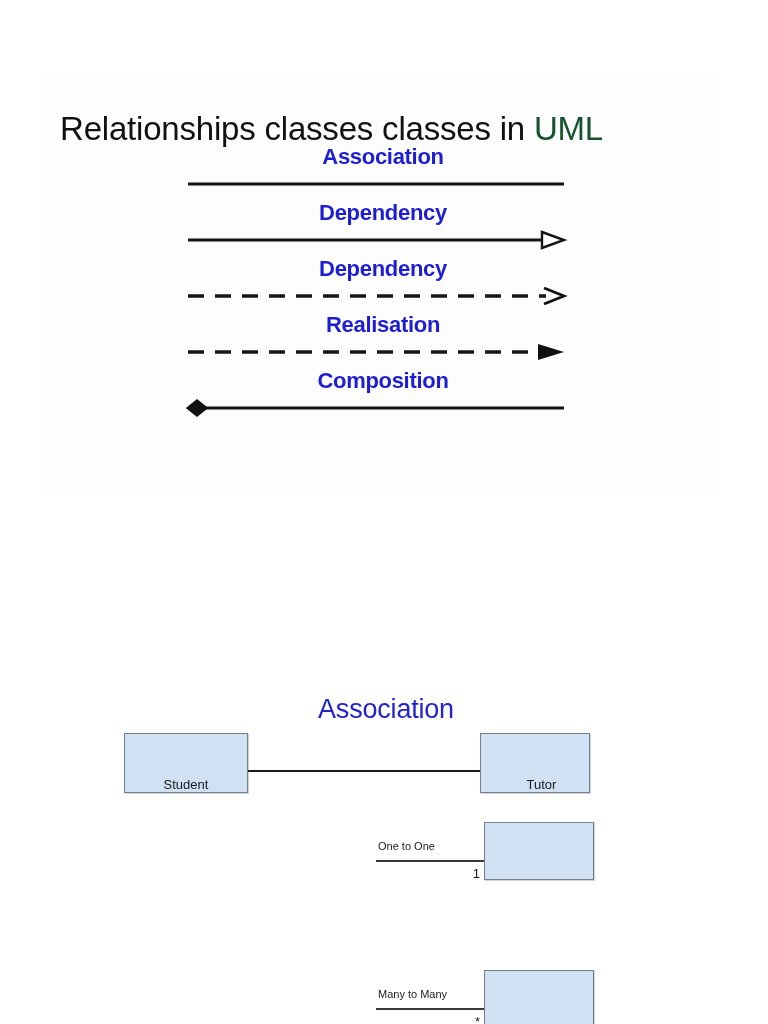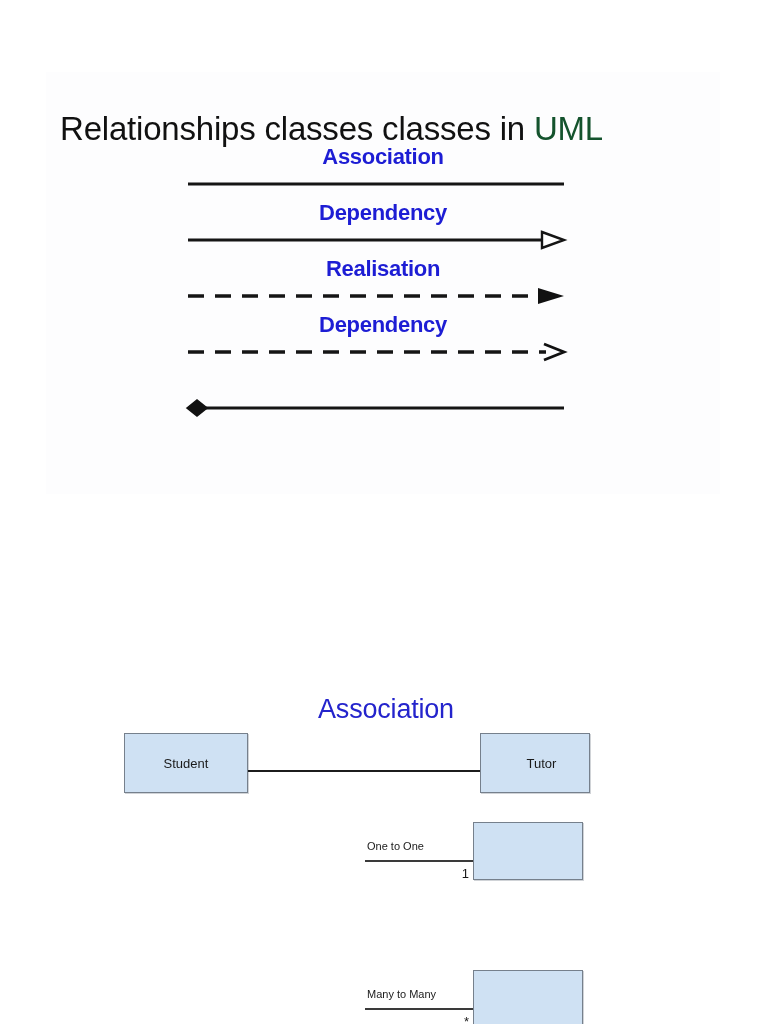--- a/index.html
+++ b/index.html
@@ -95,21 +95,21 @@
   }
 
   .uml-box {
     position: absolute;
     background: #cfe1f3;
     border: 1.4px solid #76808c;
     box-sizing: border-box;
     font-size: 13px;
     color: #1a1a1a;
     display: flex;
-    align-items: center;
+    align-items: flex-end;
     justify-content: center;
     box-shadow: 1px 1px 0 rgba(120,130,140,0.35);
   }
 
   #box-student {
     left: 38px;
     top: 89px;
     width: 124px;
     height: 60px;
   }
@@ -125,21 +125,21 @@
     left: 162px;
     top: 126px;
     width: 232px;
     height: 2px;
     background: #1c1c1c;
   }
 
   
   .mult-row {
     position: absolute;
-    left: 279px;
+    left: 290px;
     width: 310px;
     height: 74px;
   }
   .mult-box {
     position: absolute;
     left: 108px;
     top: 0;
     width: 110px;
     height: 58px;
     background: #cfe1f3;
@@ -201,41 +201,42 @@
       <div class="rel-label">Dependency</div>
       <div class="rel-art">
         <svg width="380" height="20" viewBox="0 0 380 20">
           <line x1="2" y1="10" x2="358" y2="10" stroke="#151515" stroke-width="3"></line>
           <polygon points="356,2 378,10 356,18" fill="#ffffff" stroke="#151515" stroke-width="2.4" stroke-linejoin="miter"></polygon>
         </svg>
       </div>
     </div>
 
     <div class="rel-row">
+      <div class="rel-label">Dependency</div>
+      <div class="rel-art">
+        <svg width="380" height="20" viewBox="0 0 380 20">
+          <line x1="2" y1="10" x2="360" y2="10" stroke="#151515" stroke-width="3.4" stroke-dasharray="16 11"></line>
+          <path d="M 358 2 L 378 10 L 358 18" fill="none" stroke="#111111" stroke-width="2.8" stroke-linecap="butt" stroke-linejoin="miter"></path>
+        </svg>
+      </div>
+    </div>
+
+    <div class="rel-row">
       <div class="rel-label">Realisation</div>
       <div class="rel-art">
         <svg width="380" height="20" viewBox="0 0 380 20">
           <line x1="2" y1="10" x2="352" y2="10" stroke="#151515" stroke-width="3.4" stroke-dasharray="16 11"></line>
           <polygon points="352,2 378,10 352,18" fill="#111111"></polygon>
         </svg>
       </div>
     </div>
 
-    <div class="rel-row">
-      <div class="rel-label">Dependency</div>
-      <div class="rel-art">
-        <svg width="380" height="20" viewBox="0 0 380 20">
-          <line x1="2" y1="10" x2="360" y2="10" stroke="#151515" stroke-width="3.4" stroke-dasharray="16 11"></line>
-          <path d="M 358 2 L 378 10 L 358 18" fill="none" stroke="#111111" stroke-width="2.8" stroke-linecap="butt" stroke-linejoin="miter"></path>
-        </svg>
-      </div>
-    </div>
-
-
-    <div class="rel-row">
+
+    <div class="rel-row">
+      <div class="rel-label">Composition</div>
       <div class="rel-art">
         <svg width="380" height="20" viewBox="0 0 380 20">
           <line x1="20" y1="10" x2="378" y2="10" stroke="#151515" stroke-width="3.2"></line>
           <polygon points="1,10 11,2 21,10 11,18" fill="#111111" stroke="#111111" stroke-width="1.6" stroke-linejoin="miter"></polygon>
         </svg>
       </div>
     </div>
 
   </div>
 </section>

